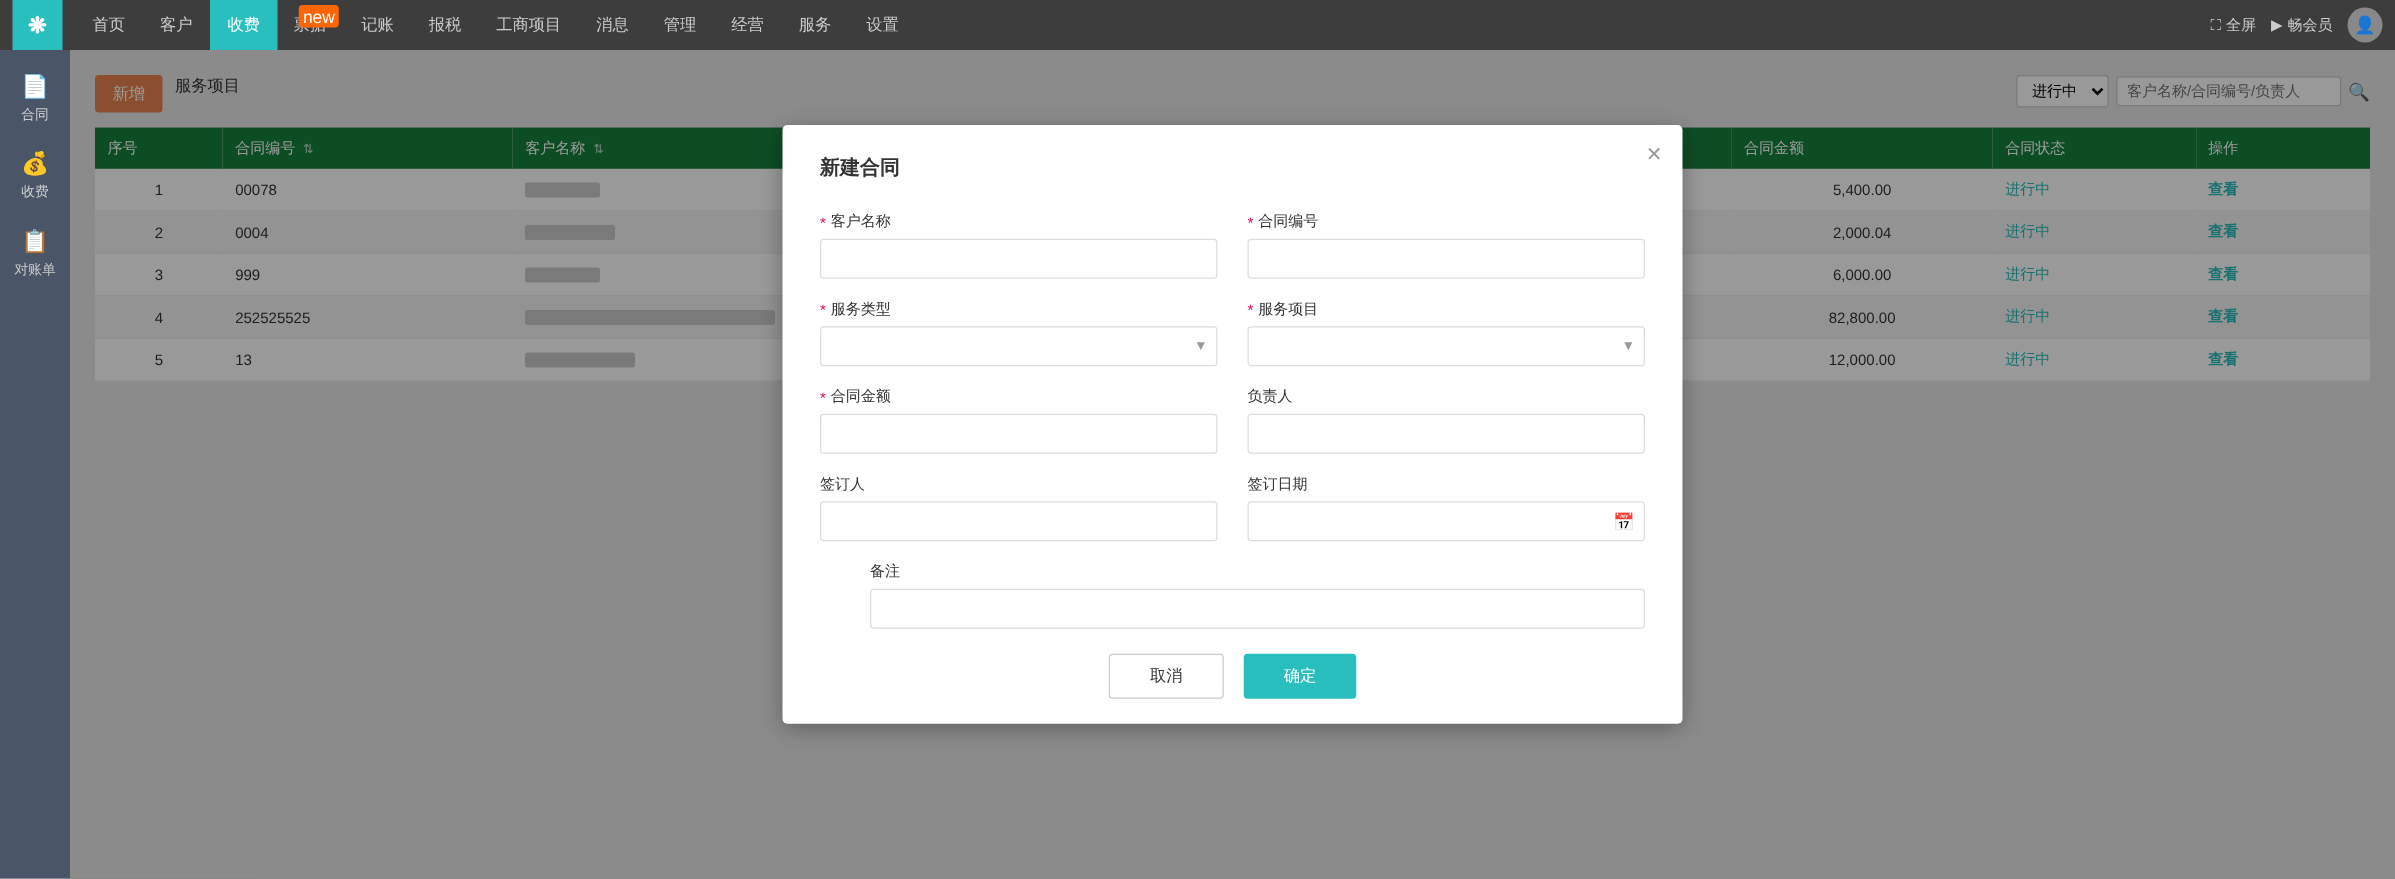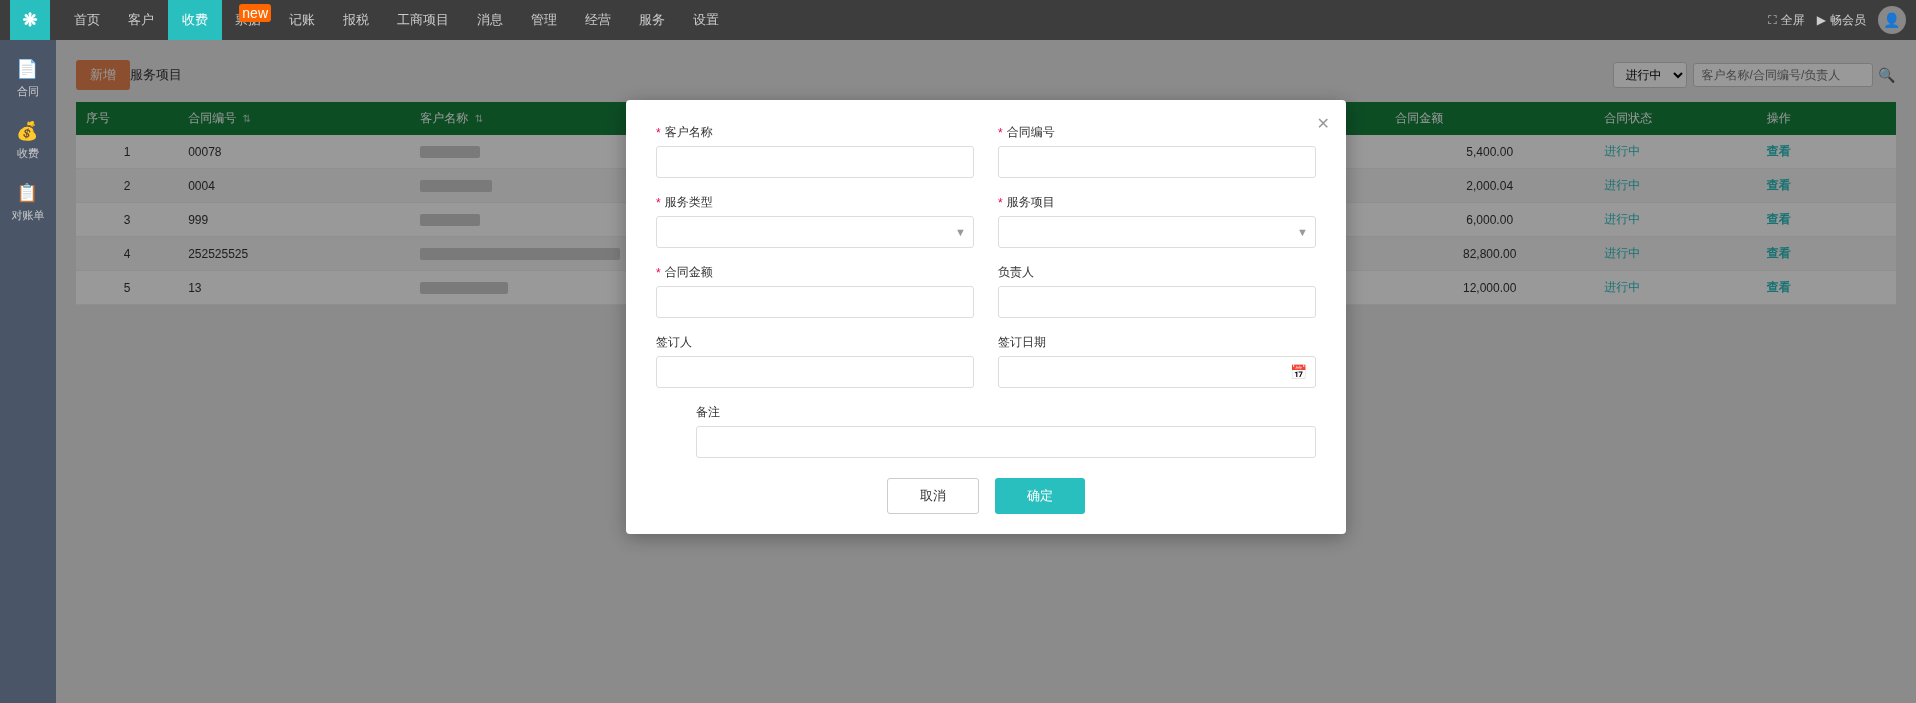--- a/index.html
+++ b/index.html
@@ -61,21 +61,21 @@
     .sidebar-item .si-icon { font-size: 18px; }
 
     
     .content-area {
       flex: 1; padding: 20px; background: #e8e8e8;
       position: relative; overflow: auto;
     }
 
     
     .toolbar {
-      display: flex; align-items: center; margin-bottom: 12px;
+      display: flex; align-items: flex-start; gap: 10px; margin-bottom: 12px;
     }
     .btn-new {
       background: #e8834d; color: white; border: none;
       padding: 6px 14px; cursor: pointer; border-radius: 3px; font-size: 13px;
     }
     .toolbar-label { font-size: 13px; color: #333; }
     .toolbar-right {
       margin-left: auto; display: flex; align-items: center; gap: 6px;
     }
     .status-select {
@@ -341,20 +341,21 @@
     </tr>
         </tbody>
     </table>
 
   </div>
 </div>
 
 <div class="modal-overlay">
   <div class="modal">
     <button class="modal-close">✕</button>
+    <div class="modal-title">新建合同</div>
 
     <div class="form-grid">
       <div class="form-field">
         <label class="form-label">
           <span class="required">*</span>
           <span>客户名称</span>
         </label>
         <input class="form-input" type="text" style="">
       </div>
       <div class="form-field">

